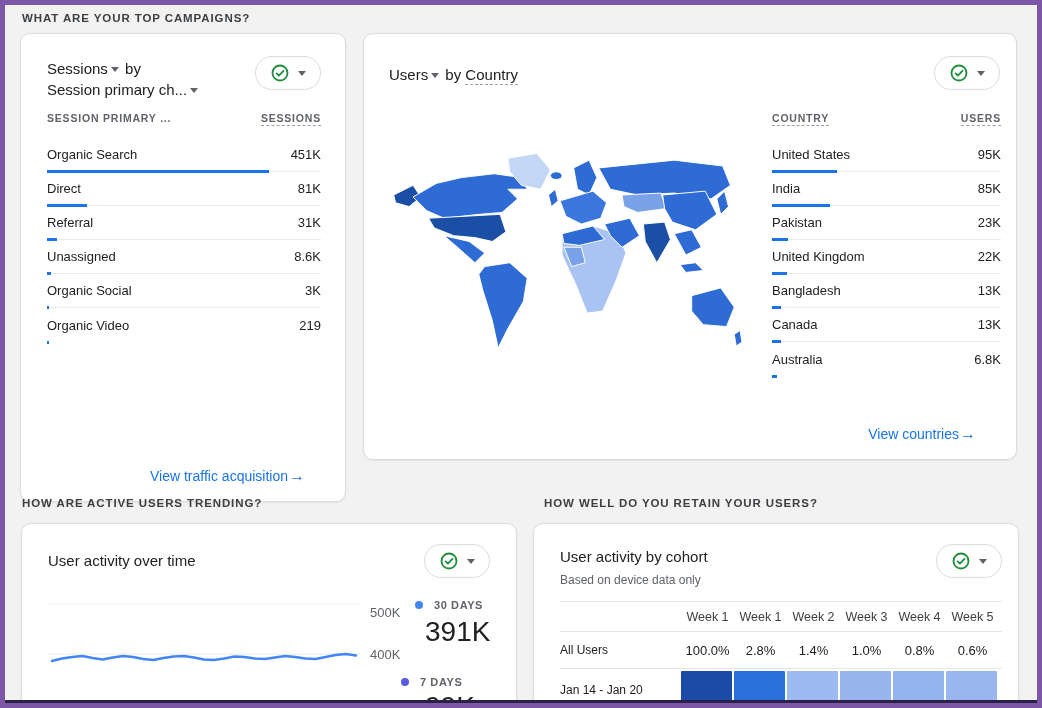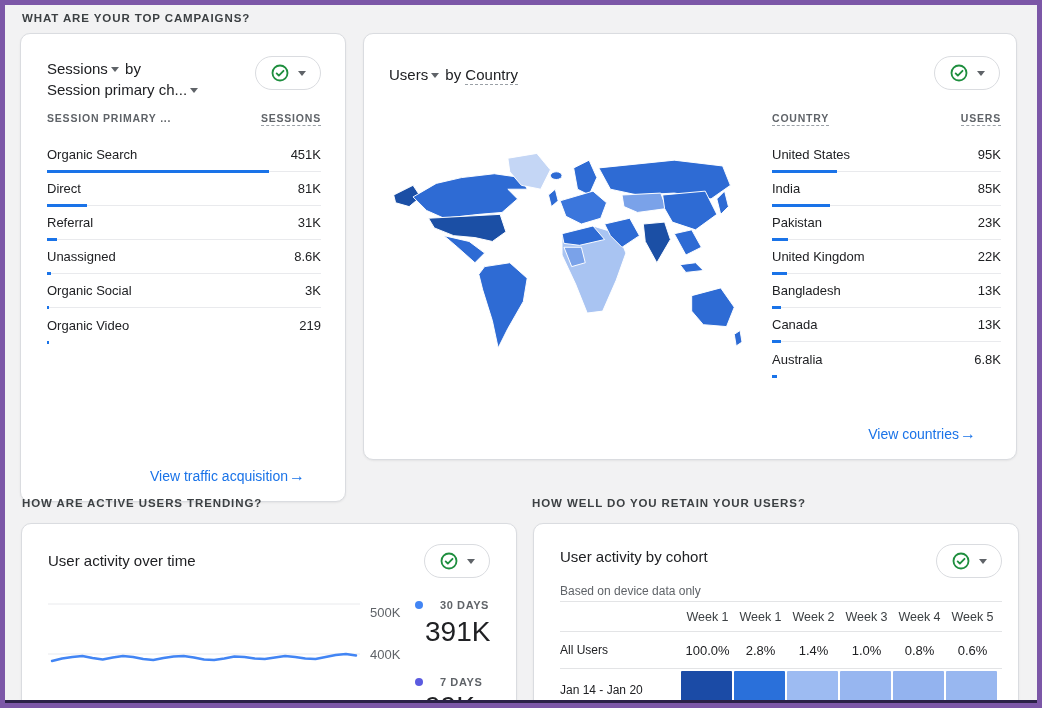--- a/index.html
+++ b/index.html
@@ -11,37 +11,37 @@
     --map-lighter:#7aa2e9; --map-light:#a9c4f2; --map-xlight:#c4d6f5;
   }
   *{box-sizing:border-box;margin:0;padding:0}
   html,body{width:1042px;height:708px;overflow:hidden}
   body{font-family:"Liberation Sans",sans-serif;background:var(--frame-purple);position:relative}
   .page{position:absolute;left:5px;top:5px;width:1032px;height:698px;background:var(--page-bg);overflow:hidden}
   .frame-strip{position:absolute;left:0;bottom:0;width:100%;height:3px;background:var(--frame-dark);z-index:50}
   .sec-label{position:absolute;font-size:11.5px;font-weight:700;letter-spacing:.9px;color:#3c4043;white-space:nowrap}
   .card{position:absolute;background:#fff;border:1px solid var(--card-border);border-radius:10px;box-shadow:0 1px 2px rgba(60,64,67,.08)}
   .card-title{font-size:15px;color:var(--text-primary);line-height:21px}
-  .card-sub{font-size:12px;color:var(--text-secondary);margin-top:14px}
+  .card-sub{font-size:12px;color:var(--text-secondary);margin-top:3px}
   .caret{display:inline-block;width:0;height:0;border-left:4px solid transparent;border-right:4px solid transparent;border-top:5px solid #5f6368;margin:0 2px 1px 3px;vertical-align:middle}
   .dashed-u{border-bottom:1px dashed #9aa0a6;padding-bottom:1px}
   .pill{position:absolute;width:66px;height:34px;border:1px solid var(--card-border);border-radius:17px;background:#fff;display:flex;align-items:center;justify-content:center;gap:8px;cursor:pointer}
   .okc{width:20px;height:20px;fill:none;stroke:var(--check-green);stroke-width:2.2;stroke-linecap:round;stroke-linejoin:round}
   .pcaret{display:inline-block;width:0;height:0;border-left:4px solid transparent;border-right:4px solid transparent;border-top:5px solid #5f6368}
   .cols{position:absolute;left:26px;right:24px;top:78px;display:flex;justify-content:space-between;font-size:10.5px;font-weight:700;letter-spacing:.8px;color:var(--text-secondary)}
   .stat-list{position:absolute;left:26px;right:24px;top:104px}
   .srow{position:relative;height:34px;display:flex;justify-content:space-between;align-items:center;border-bottom:1px solid var(--grid-line)}
   .srow.last{border-bottom:none}
   .srow .lab{font-size:13px;color:var(--text-primary)}
   .srow .val{font-size:13px;color:var(--text-primary)}
   .vbar{position:absolute;left:0;bottom:-2px;height:3px;background:var(--accent-blue)}
   .card-link{position:absolute;right:40px;bottom:16px;font-size:14px;font-weight:500;color:var(--link-blue);text-decoration:none;display:flex;align-items:center;gap:1px;cursor:pointer}
   .card-link .arrow{font-size:16px}
   .ytick{position:absolute;font-size:13px;color:var(--text-secondary)}
-  .leg-item{position:absolute;display:flex;align-items:center;gap:17px;font-size:11px;font-weight:700;letter-spacing:.6px;color:var(--text-secondary)}
+  .leg-item{position:absolute;display:flex;align-items:center;gap:11px;font-size:11px;font-weight:700;letter-spacing:.6px;color:var(--text-secondary)}
   .leg-dot{width:8px;height:8px;border-radius:50%}
   .big-num{position:absolute;font-size:28px;color:var(--text-primary)}
   .cohort{position:absolute;left:26px;right:16px;top:77px}
   .crow{display:flex;align-items:center}
   .clabel{flex:0 0 121px;font-size:12px;color:var(--text-primary)}
   .ccol{flex:0 0 53px;text-align:center}
   .chead{height:31px;border-top:1px solid #e3e4e6;border-bottom:1px solid #e3e4e6}
   .chead .ccol{font-size:12.5px;color:#3c4043}
   .cvals{height:37px;border-bottom:1px solid #e3e4e6}
   .cvals .ccol{font-size:13px;color:var(--text-primary)}
@@ -198,21 +198,21 @@
           <div class="vbar" style="width: 5px;"></div>
         </div>
       </div>
     <a class="card-link">
       <span>View countries</span>
       <span class="arrow">→</span>
     </a>
   </section>
 
   <div class="sec-label" style="left:17px;top:492px">HOW ARE ACTIVE USERS TRENDING?</div>
-  <div class="sec-label" style="left:527px;top:492px">HOW WELL DO YOU RETAIN YOUR USERS?</div>
+  <div class="sec-label" style="left:539px;top:492px">HOW WELL DO YOU RETAIN YOUR USERS?</div>
 
   <section class="card" style="left:16px;top:518px;width:496px;height:240px">
     <div class="card-title" style="position:absolute;left:26px;top:26px">User activity over time</div>
     <div class="pill" style="right:26px;top:20px">
       <svg class="okc" viewBox="0 0 24 24">
           <circle cx="12" cy="12" r="9"></circle>
           <path d="M8 12.5l2.6 2.6L16.2 9.4"></path>
         </svg>
       <span class="pcaret"></span>
     </div>
@@ -221,21 +221,21 @@
       <line x1="0" y1="55" x2="312" y2="55"></line>
       <polyline id="activity-line" points="4.0,62.0 14.1,59.5 24.3,58.0 34.4,57.0 44.5,59.0 54.7,60.5 64.8,58.5 74.9,57.0 85.1,58.0 95.2,60.0 105.3,61.0 115.5,59.0 125.6,57.5 135.7,57.0 145.9,58.5 156.0,60.5 166.1,61.0 176.3,59.5 186.4,57.5 196.5,58.0 206.7,59.5 216.8,60.0 226.9,58.5 237.1,57.0 247.2,58.0 257.3,59.5 267.5,60.0 277.6,58.0 287.7,56.0 297.9,55.0 308.0,56.5"></polyline>
     </svg>
     <div class="ytick" style="left:348px;top:81px">500K</div>
     <div class="ytick" style="left:348px;top:123px">400K</div>
     <div class="leg-item" style="left:393px;top:75px">
       <span class="leg-dot" style="background: rgb(66, 133, 244);"></span>
       <span>30 DAYS</span>
     </div>
     <div class="big-num" style="left:403px;top:92px">391K</div>
-    <div class="leg-item" style="left:393px;top:152px">
+    <div class="leg-item" style="left:379px;top:152px">
       <span class="leg-dot" style="background: rgb(91, 91, 224);"></span>
       <span>7 DAYS</span>
     </div>
     <div class="big-num" style="left:403px;top:167px">99K</div>
   </section>
 
   <section class="card" style="left:528px;top:518px;width:486px;height:240px">
     <div class="card-title" style="position:absolute;left:26px;top:22px">User activity by cohort</div>
     <div class="card-sub" style="position:absolute;left:26px;top:46px">Based on device data only</div>
     <div class="pill" style="right:16px;top:20px">

